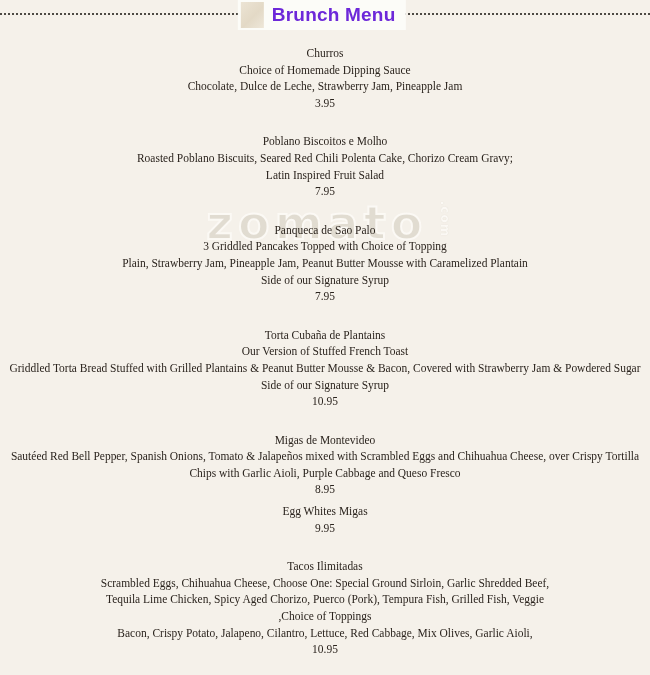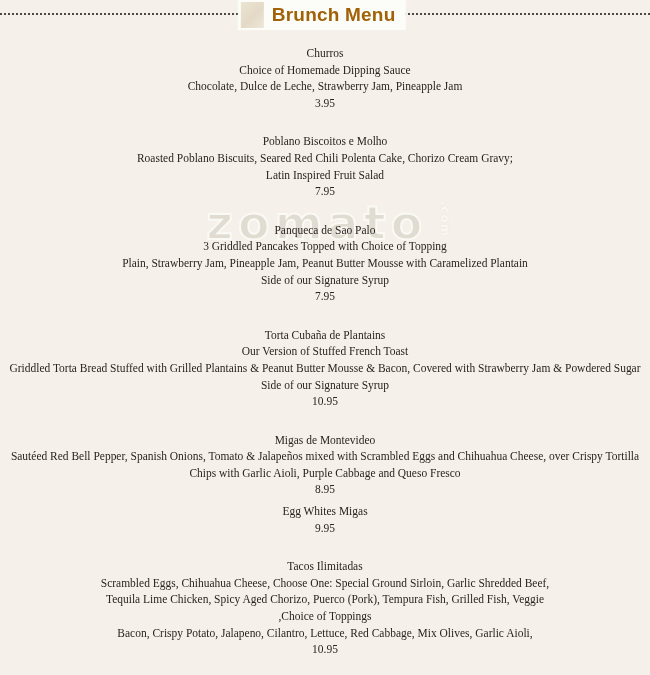--- a/index.html
+++ b/index.html
@@ -39,21 +39,21 @@
     width: 23px; height: 26px;
     background: linear-gradient(135deg, #ece4d4 0%, #e3d9c6 55%, #eee7d9 100%);
     margin-right: 8px;
     flex: 0 0 auto;
   }
   .page-title {
     font-family: "Liberation Sans", sans-serif;
     font-weight: bold;
     font-size: 19px;
     letter-spacing: 0.2px;
-    color: #a16207;
+    color: #6d28d9;
     white-space: nowrap;
   }
 
   
   .watermark {
     position: absolute;
     top: 196px; left: 0; right: 0;
     text-align: center;
     pointer-events: none;
     white-space: nowrap;

